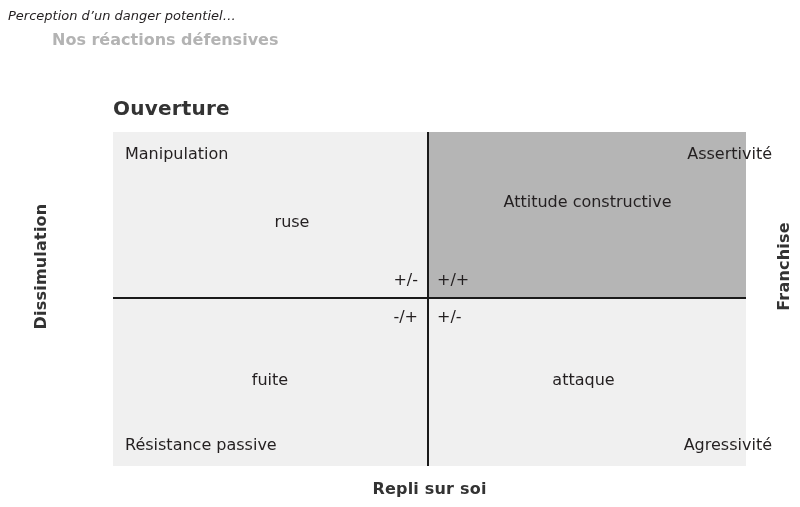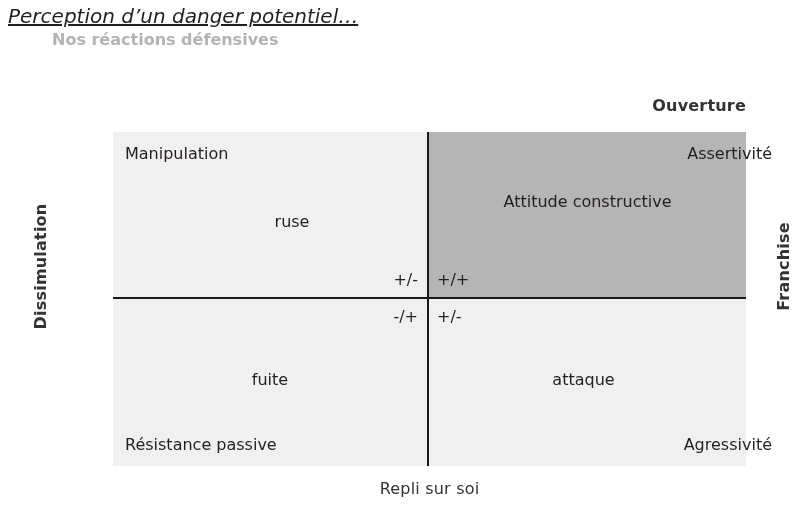--- a/index.html
+++ b/index.html
@@ -16,56 +16,55 @@
   }
 
   
   .header {
     position: absolute;
     left: 8px;
     top: 4px;
     width: 700px;
   }
   .title {
-    font-size: 20px;
+    font-size: 13px;
     font-style: italic;
     color: #231f20;
     line-height: 24px;
     white-space: nowrap;
-    text-decoration: underline;
   }
   .subtitle {
     font-size: 16px;
     font-weight: bold;
     color: #b3b3b3;
     line-height: 24px;
     white-space: nowrap;
     margin-left: 44px;
   }
 
   
   .axis-top {
     position: absolute;
     left: 113px;
     top: 96px;
     width: 633px;
-    text-align: right;
-    font-size: 16px;
+    text-align: left;
+    font-size: 20px;
     font-weight: bold;
     color: #333333;
     letter-spacing: 0.2px;
   }
   .axis-bottom {
     position: absolute;
     left: 113px;
     top: 479px;
     width: 633px;
     text-align: center;
     font-size: 16px;
-    font-weight: normal;
+    font-weight: bold;
     color: #333333;
     letter-spacing: 0.2px;
   }
   .axis-left {
     position: absolute;
     left: -40px;
     top: 257px;
     width: 160px;
     text-align: center;
     font-size: 16px;

